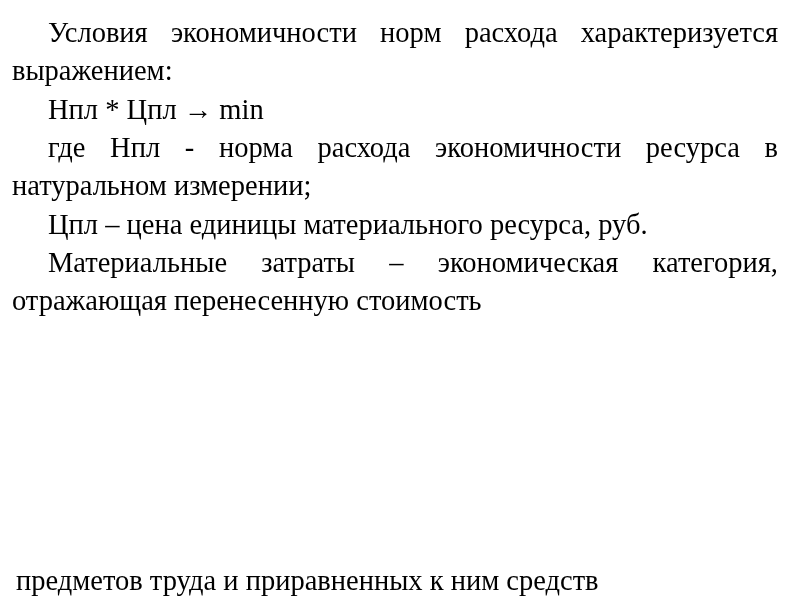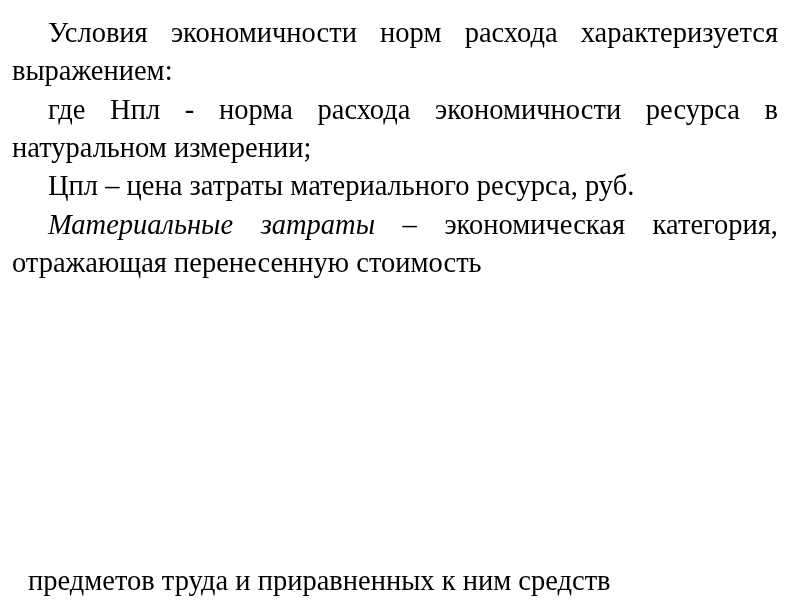--- a/index.html
+++ b/index.html
@@ -30,49 +30,49 @@
   .para {
     margin: 0;
     text-indent: 36px;
     text-align: justify;
   }
   
   .para.clipped {
     text-indent: 0;
   }
   .italic {
-    font-style: italic;
   }
   .clip-wrap {
     position: absolute;
-    left: 28px;
+    left: 16px;
     right: 22px;
     bottom: 0;
     height: 34px;
     overflow: hidden;
   }
   .clip-wrap .para {
     position: absolute;
     top: -4px;
     left: 0;
     right: 0;
   }
 </style>
 </head>
 <body>
 
 <div class="slide">
   <div class="body-text">
 
     <p class="para">Условия экономичности норм расхода характеризуется выражением:</p>
 
+    <p class="para">Нпл * Цпл → min</p>
 
     <p class="para">где Нпл  - норма расхода экономичности ресурса в натуральном измерении;</p>
 
-    <p class="para">Цпл – цена затраты материального ресурса, руб.</p>
+    <p class="para">Цпл – цена единицы материального ресурса, руб.</p>
 
 
     <p class="para"><span class="italic">Материальные затраты</span><span> – экономическая категория, отражающая перенесенную стоимость</span></p>
 
   </div>
 
   <div class="clip-wrap">
     <p class="para clipped body-text">предметов труда и приравненных к ним средств</p>
   </div>
 </div>

